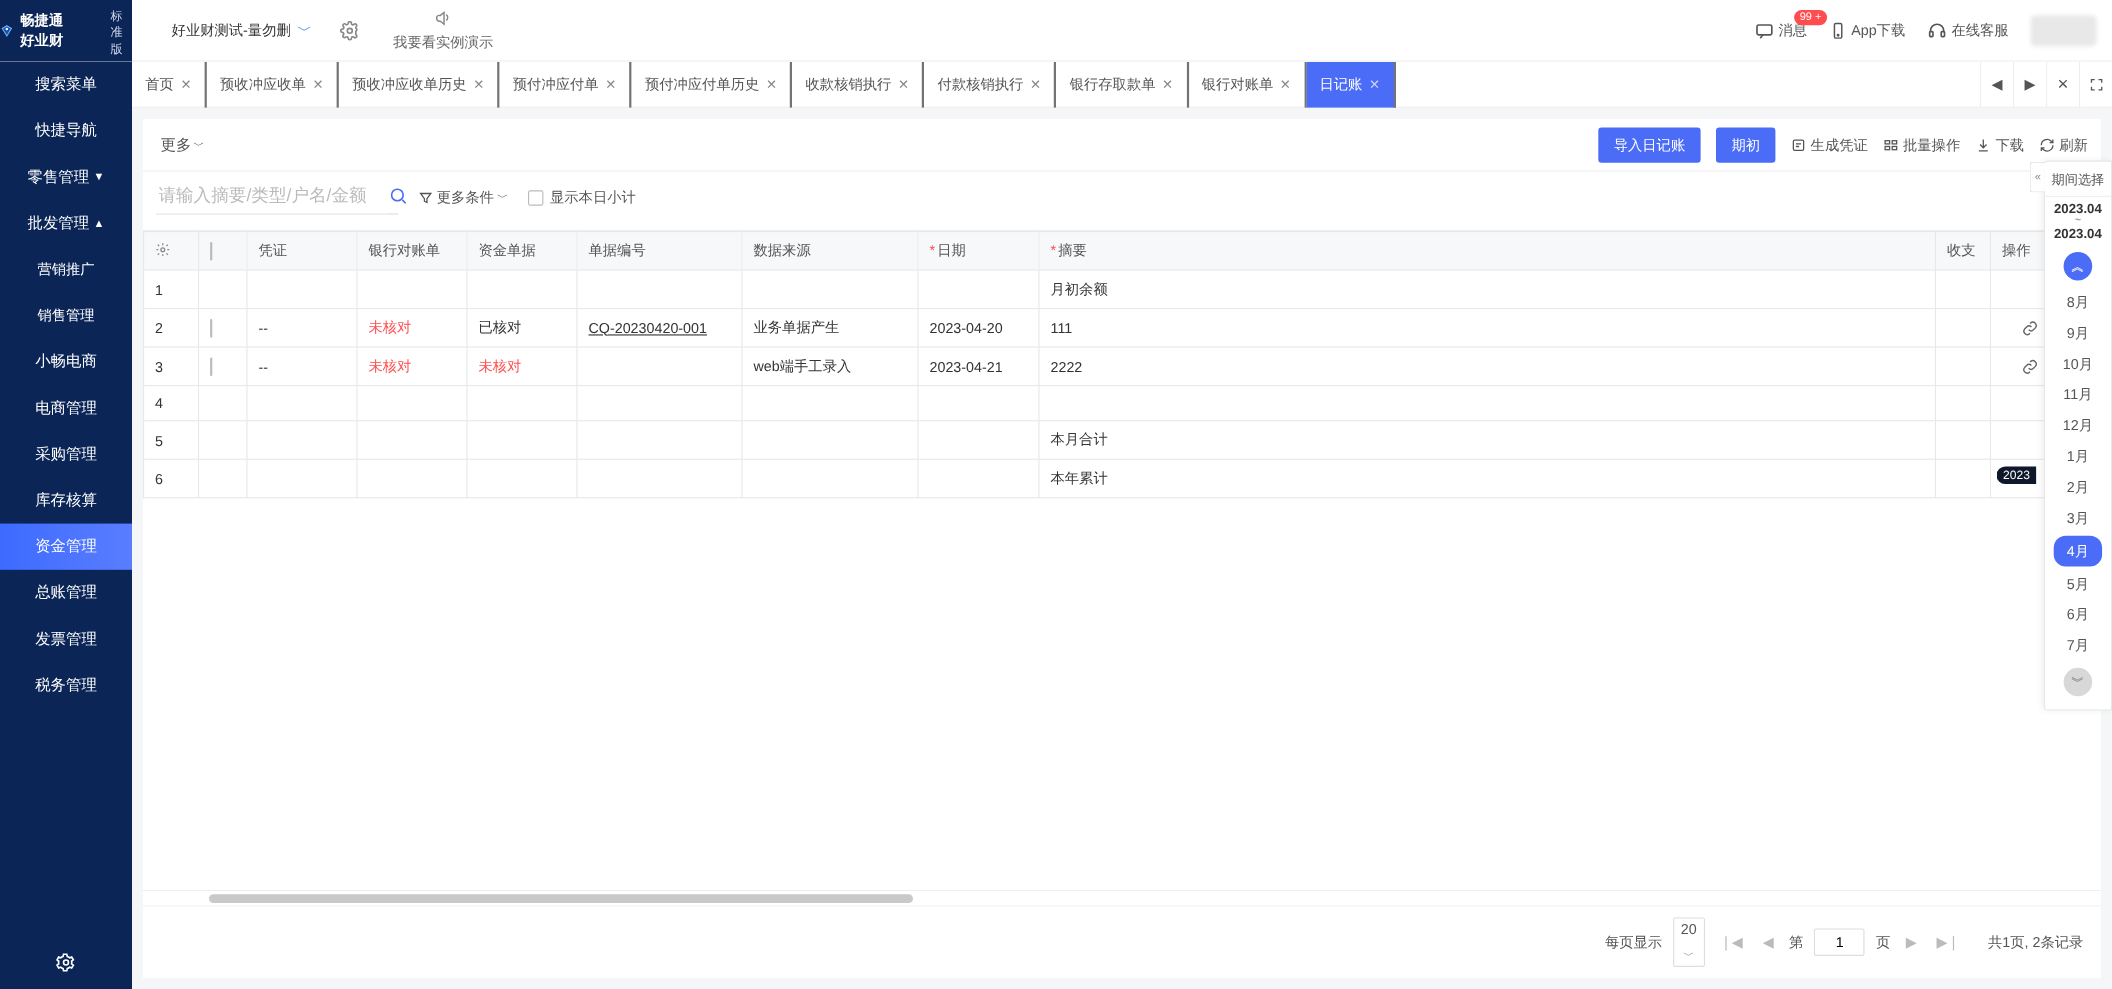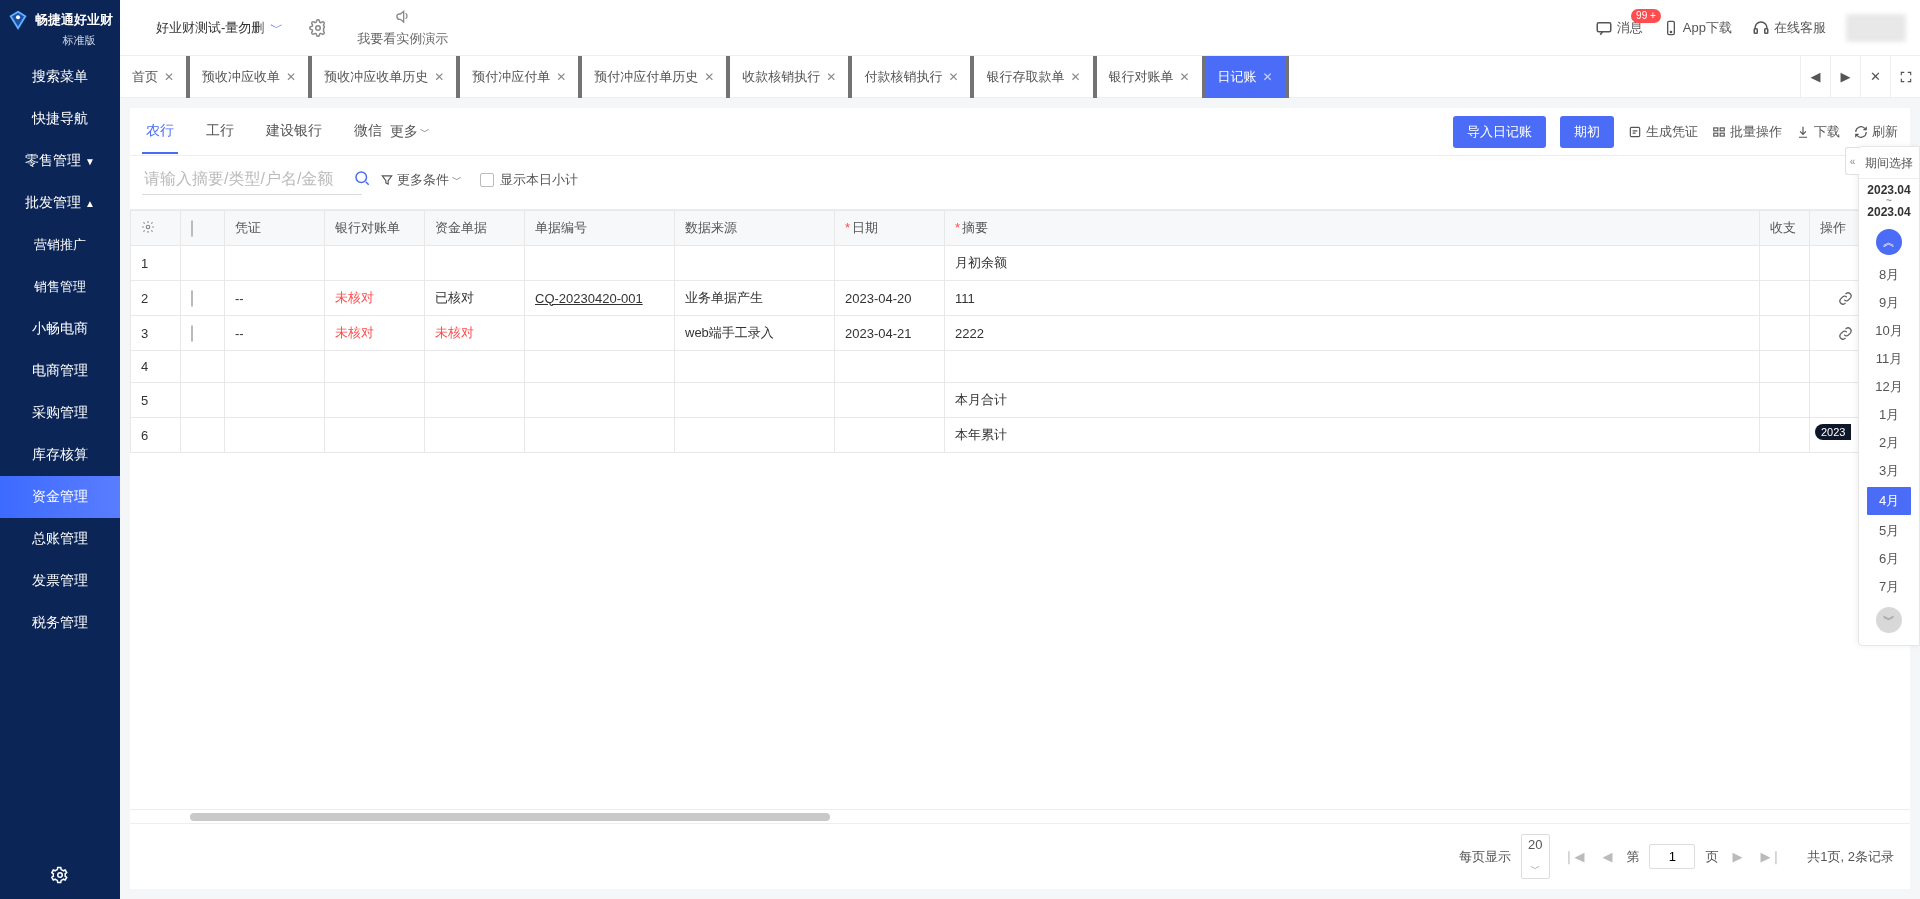--- a/index.html
+++ b/index.html
@@ -1,21 +1,21 @@
 <!DOCTYPE html>
 <html><head>
 <meta charset="utf-8">
 <style>
 * { margin: 0; padding: 0; box-sizing: border-box; }
 body { font-family: "Microsoft YaHei", -apple-system, sans-serif; font-size: 13px; color: #333; overflow: hidden; }
 .app { display: flex; height: 100vh; }
 
 
 .topbar { position: fixed; top:0; left:0; right:0; height:56px; display:flex; align-items:center; padding:0 14px; background:#fff; border-bottom:1px solid #eee; z-index:20; }
-.logo-block { display:flex; flex-direction:column; align-items:center; color:#fff; background:#0b2556; width:120px; height:56px; position:absolute; left:0; top:0; justify-content:center; }
+.logo-block { display:flex; flex-direction:row; align-items:center; color:#fff; background:#0b2556; width:120px; height:56px; position:absolute; left:0; top:0; justify-content:center; }
 .logo-block .logo-row { display:flex; align-items:center; gap:6px; }
 .logo-block .logo-icon { width:22px; height:22px; }
 .logo-block .logo-name { font-size:13px; font-weight:600; }
 .logo-block .logo-sub { font-size:11px; color:#cfd8ea; margin-top:2px;margin-left:38px; }
 .topbar-inner { margin-left:134px; display:flex; align-items:center; width:100%; }
 .tenant-select { display:flex; align-items:center; gap:6px; color:#333; padding:4px 8px; cursor:pointer; }
 .tenant-select .chev { color:#4a6cf7; }
 .gear-btn { margin-left:18px; color:#888; cursor:pointer; }
 .demo-link { margin-left:30px; display:flex; align-items:center; gap:6px; color:#666; cursor:pointer;flex-direction:column; }
 .top-right { margin-left:auto; display:flex; align-items:center; gap:20px; }
@@ -30,21 +30,21 @@
 .side-item.active { background:linear-gradient(90deg,#3d6bff,#5a7dff); }
 .side-footer { margin-top:auto; text-align:center; padding:12px 0; }
 .caret { font-size:10px; }
 
 
 .main { margin-left:120px; margin-top:56px; width:calc(100% - 120px); height:calc(100vh - 56px); display:flex; flex-direction:column; background:#f5f6f8; position:relative; }
 
 
 .tabstrip { background:#fff; display:flex; align-items:center; border-bottom:1px solid #eee; height:42px; }
 .tabs-scroll { display:flex; overflow:hidden; flex:1; }
-.tab { display:flex; align-items:center; gap:6px; padding:0 12px; height:42px; cursor:pointer; color:#555; white-space:nowrap; font-size:13px; border-right:4px solid #737373;text-align:right; }
+.tab { display:flex; align-items:center; gap:6px; padding:0 12px; height:42px; cursor:pointer; color:#555; white-space:nowrap; font-size:13px; border-right:2px solid #737373;text-align:right; }
 .tab.active { background:#4a6cf7; color:#fff; }
 .tab .close-x { font-size:12px; opacity:.7; }
 .tab-nav { width:30px; display:flex; align-items:center; justify-content:center; cursor:pointer; border-left:1px solid #eee; height:42px; color:#555; }
 
 
 .content-card { margin:10px; background:#fff; flex:1; display:flex; flex-direction:column; position:relative; }
 .bank-tabs-row { display:flex; align-items:center; border-bottom:1px solid #eee; padding:0 12px; height:48px; }
 .bank-tabs { display:flex; gap:24px; }
 .bank-tab { padding:12px 4px; cursor:pointer; color:#555; font-size:14px; }
 .bank-tab.active { color:#4a6cf7; border-bottom:2px solid #4a6cf7; }
@@ -90,21 +90,21 @@
 .hscroll .thumb { position:absolute; left:60px; top:3px; height:8px; width:640px; background:#c9c9c9; border-radius:4px; }
 
 
 .date-rail { position:fixed; right:0; top:146px; width:62px; background:#fff; border:1px solid #e6e6e6; border-radius:4px 0 0 4px; box-shadow:-2px 0 6px rgba(0,0,0,.05); padding:6px 0; z-index:15; }
 .rail-head { font-size:12px; text-align:center; color:#555; padding:2px 0 6px; border-bottom:1px solid #eee; }
 .rail-range { text-align:center; font-size:12px; font-weight:600; color:#333; padding:4px 0; }
 .rail-range .dash { color:#999; font-size:10px; line-height:8px; }
 .rail-scroll-btn { width:26px; height:26px; border-radius:50%; background:#4a6cf7; color:#fff; margin:6px auto; display:flex; align-items:center; justify-content:center; cursor:pointer; font-size:12px; }
 .rail-scroll-btn.gray { background:#d8d8d8; color:#888; }
 .rail-month { text-align:center; padding:5px 0; cursor:pointer; color:#555; font-size:13px; }
-.rail-month.active { background:#4a6cf7; color:#fff; border-radius:1px; margin:2px 8px; }
+.rail-month.active { background:#4a6cf7; color:#fff; border-radius:11px; margin:2px 8px; }
 .rail-year-badge { position:absolute; left:-44px; background:#0f172a; color:#fff; font-size:11px; padding:2px 6px; border-radius:10px 0 0 10px; }
 .rail-collapse { position:absolute; left:-14px; top:0; width:14px; height:28px; background:#fff; border:1px solid #e0e0e0; border-right:0; display:flex; align-items:center; justify-content:center; font-size:10px; color:#888; cursor:pointer; border-radius:3px 0 0 3px; }
 </style>
 </head>
 <body>
 
 <div class="app">
 
   <div class="topbar">
     <div class="logo-block">
@@ -270,26 +270,20 @@
       <div class="tab-nav">
         <svg width="14" height="14" viewBox="0 0 24 24" fill="none" stroke="#555" stroke-width="2">
             <path d="M4 9V4h5M20 9V4h-5M4 15v5h5M20 15v5h-5"></path>
           </svg>
       </div>
     </div>
 
     <div class="content-card">
 
       <div class="bank-tabs-row">
-        <div class="bank-tabs" id="bank-tabs">
-            <div class="bank-tab active">农行</div>
-            <div class="bank-tab">工行</div>
-            <div class="bank-tab">建设银行</div>
-            <div class="bank-tab">微信</div>
-          </div>
         <div class="bank-tab bank-more">
           <span>更多</span>
           <span style="font-size:10px;">﹀</span>
         </div>
         <div class="toolbar-right">
           <span class="btn-primary">导入日记账</span>
           <span class="btn-primary">期初</span>
           <span class="tool-link">
             <svg width="14" height="14" viewBox="0 0 24 24" stroke="#555" stroke-width="2" fill="none">
                 <rect x="4" y="4" width="16" height="16" rx="2"></rect>

